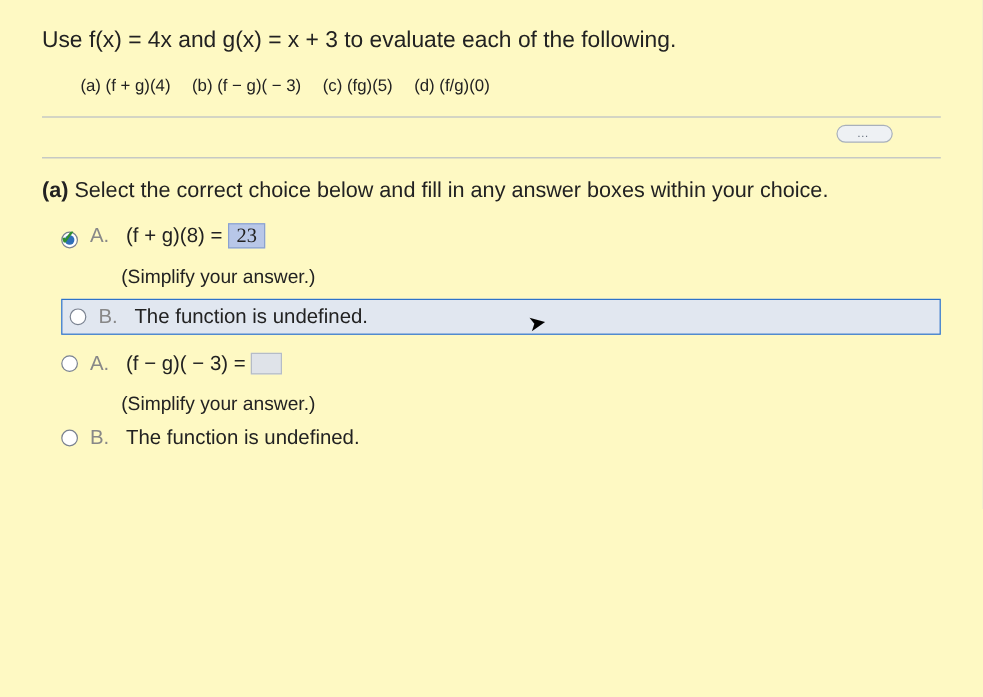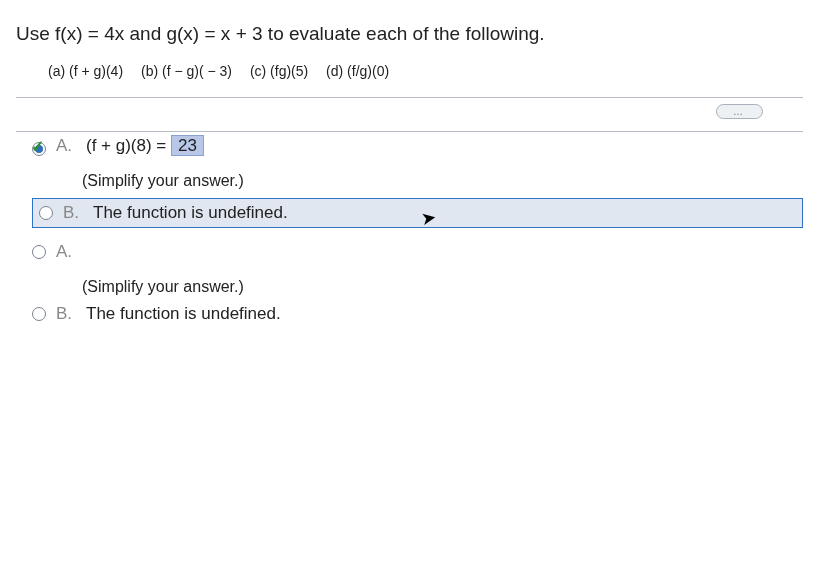--- a/index.html
+++ b/index.html
@@ -6,22 +6,22 @@
     body {
       margin: 0;
       padding: 0;
       font-family: Arial, Helvetica, sans-serif;
       background: #d8dde3;
       width: 819px;
       height: 581px;
       overflow: hidden;
     }
     .page {
-      background: #ffffff;
-      padding: 20px 16px;
+      background: #fef9c3;
+      padding: 20px 35px;
       height: 100%;
       color: #222;
     }
     .prompt {
       font-size: 19px;
       margin-bottom: 14px;
       line-height: 1.5;
     }
     .parts-row {
       font-size: 14px;
@@ -93,20 +93,21 @@
       color: #888;
       font-weight: normal;
       margin-right: 10px;
       min-width: 20px;
     }
     .eq { font-size: 17px; }
     .filled-val {
       background: #b8c7e8;
       border: 1px solid #8aa2d0;
       padding: 0 6px;
+      font-family: Liberation Serif, serif;
     }
     .note {
       font-size: 16px;
       margin-left: 50px;
       margin-bottom: 6px;
       margin-top: 16px;
     }
     .hover-row {
       border: 1px solid #2e73c9;
       background: #e1e7f0;
@@ -149,20 +150,23 @@
   </div>
 
   <hr class="div">
 
   <div class="pill-row">
     <div class="pill">…</div>
   </div>
 
   <hr class="div">
 
+  <div class="instr">
+    <strong>(a)</strong><span> Select the correct choice below and fill in any answer boxes within your choice.</span>
+  </div>
 
   <div class="choice-block">
     <div class="choice-line">
       <span class="radio selected checked-green"></span>
       <span class="choice-letter">A.</span>
       <span class="eq">
         <span>(f + g)(8) = </span><span class="filled-val">23</span>
       </span>
     </div>
     <div class="note">(Simplify your answer.)</div>
@@ -173,20 +177,23 @@
     <span class="choice-letter">B.</span>
     <span>The function is undefined.</span>
     <span class="cursor-icon">➤</span>
   </div>
 
 
   <div class="choice-block">
     <div class="choice-line">
       <span class="radio"></span>
       <span class="choice-letter">A.</span>
+      <span class="eq">
+        <span>(f − g)( − 3) = </span><span class="blank-box"></span>
+      </span>
     </div>
     <div class="note">(Simplify your answer.)</div>
   </div>
 
   <div class="choice-block">
     <div class="choice-line">
       <span class="radio"></span>
       <span class="choice-letter">B.</span>
       <span>The function is undefined.</span>
     </div>

